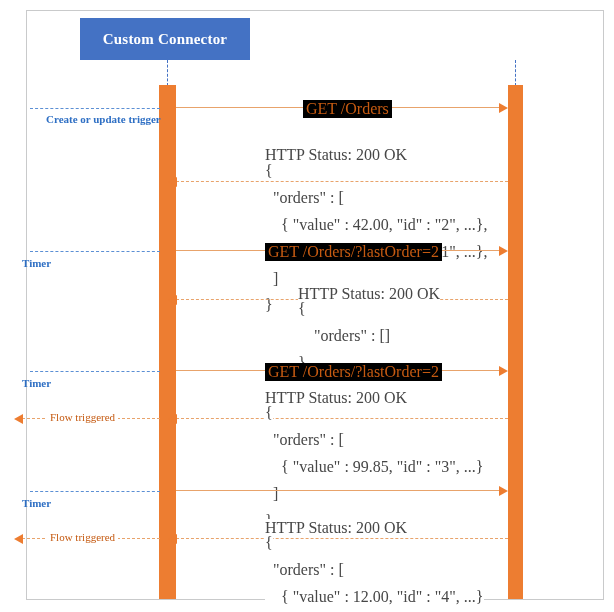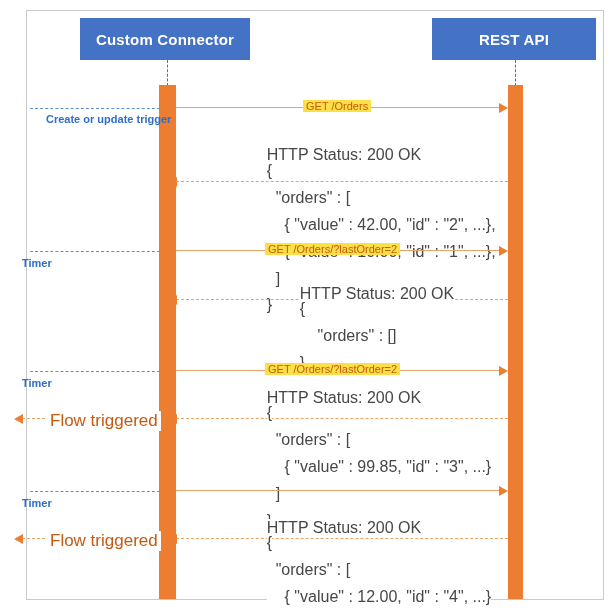--- a/index.html
+++ b/index.html
@@ -4,20 +4,21 @@
 <title>Sequence Diagram</title>
 <style>
   html,body{margin:0;padding:0;background:#ffffff;}
   body{font-family:"Liberation Sans",sans-serif;}
 
   #canvas{
     position:relative;
     width:614px;height:612px;
     background:#ffffff;
     overflow:hidden;
+    font-family:Liberation Serif, serif;
   }
   
   #frame{
     position:absolute;
     left:26px;top:10px;
     width:578px;height:590px;
     border:1px solid #c9cacb;
     box-sizing:border-box;
     background:#ffffff;
   }
@@ -80,43 +81,43 @@
   .req-head{
     position:absolute;
     width:0;height:0;
     border-top:5px solid transparent;
     border-bottom:5px solid transparent;
     border-left:9px solid #ED7D31;
   }
   .req-label{
     position:absolute;
     color:#C55A11;
-    font-size:11px;
-    background:#fde047;
+    font-size:16px;
+    background:#000000;
     padding:0 3px;
     white-space:nowrap;
   }
 
   
   .resp-line{
     position:absolute;
     height:0;
     border-top:1.4px dashed #E8A36B;
   }
   .resp-head{
     position:absolute;
     width:0;height:0;
     border-top:5px solid transparent;
     border-bottom:5px solid transparent;
     border-right:9px solid #ED7D31;
   }
   .resp-label{
     position:absolute;
     color:#C55A11;
-    font-size:17px;
+    font-size:11px;
     background:#ffffff;
     padding:0 3px;
     white-space:nowrap;
     text-align:right;
   }
 
   
   .payload{
     position:absolute;
     color:#474747;
@@ -129,21 +130,20 @@
 </style>
 </head>
 <body>
 
 <div id="canvas">
 
   <div id="frame"></div>
 
   <div class="participant" id="participant-left">Custom Connector</div>
 
-  <div class="participant" id="participant-right">REST API</div>
 
   <div class="lifeline-stub" id="stub-left"></div>
   <div class="lifeline-stub" id="stub-right"></div>
 
   <div class="activation" id="activation-left"></div>
   <div class="activation" id="activation-right"></div>
 
   <div class="trigger-line" style="left:30px; top:108px; width:130px;"></div>
   <div class="txt trigger-label" style="left:10px; top:113px;margin-left:36px;">Create or update trigger</div>
 

